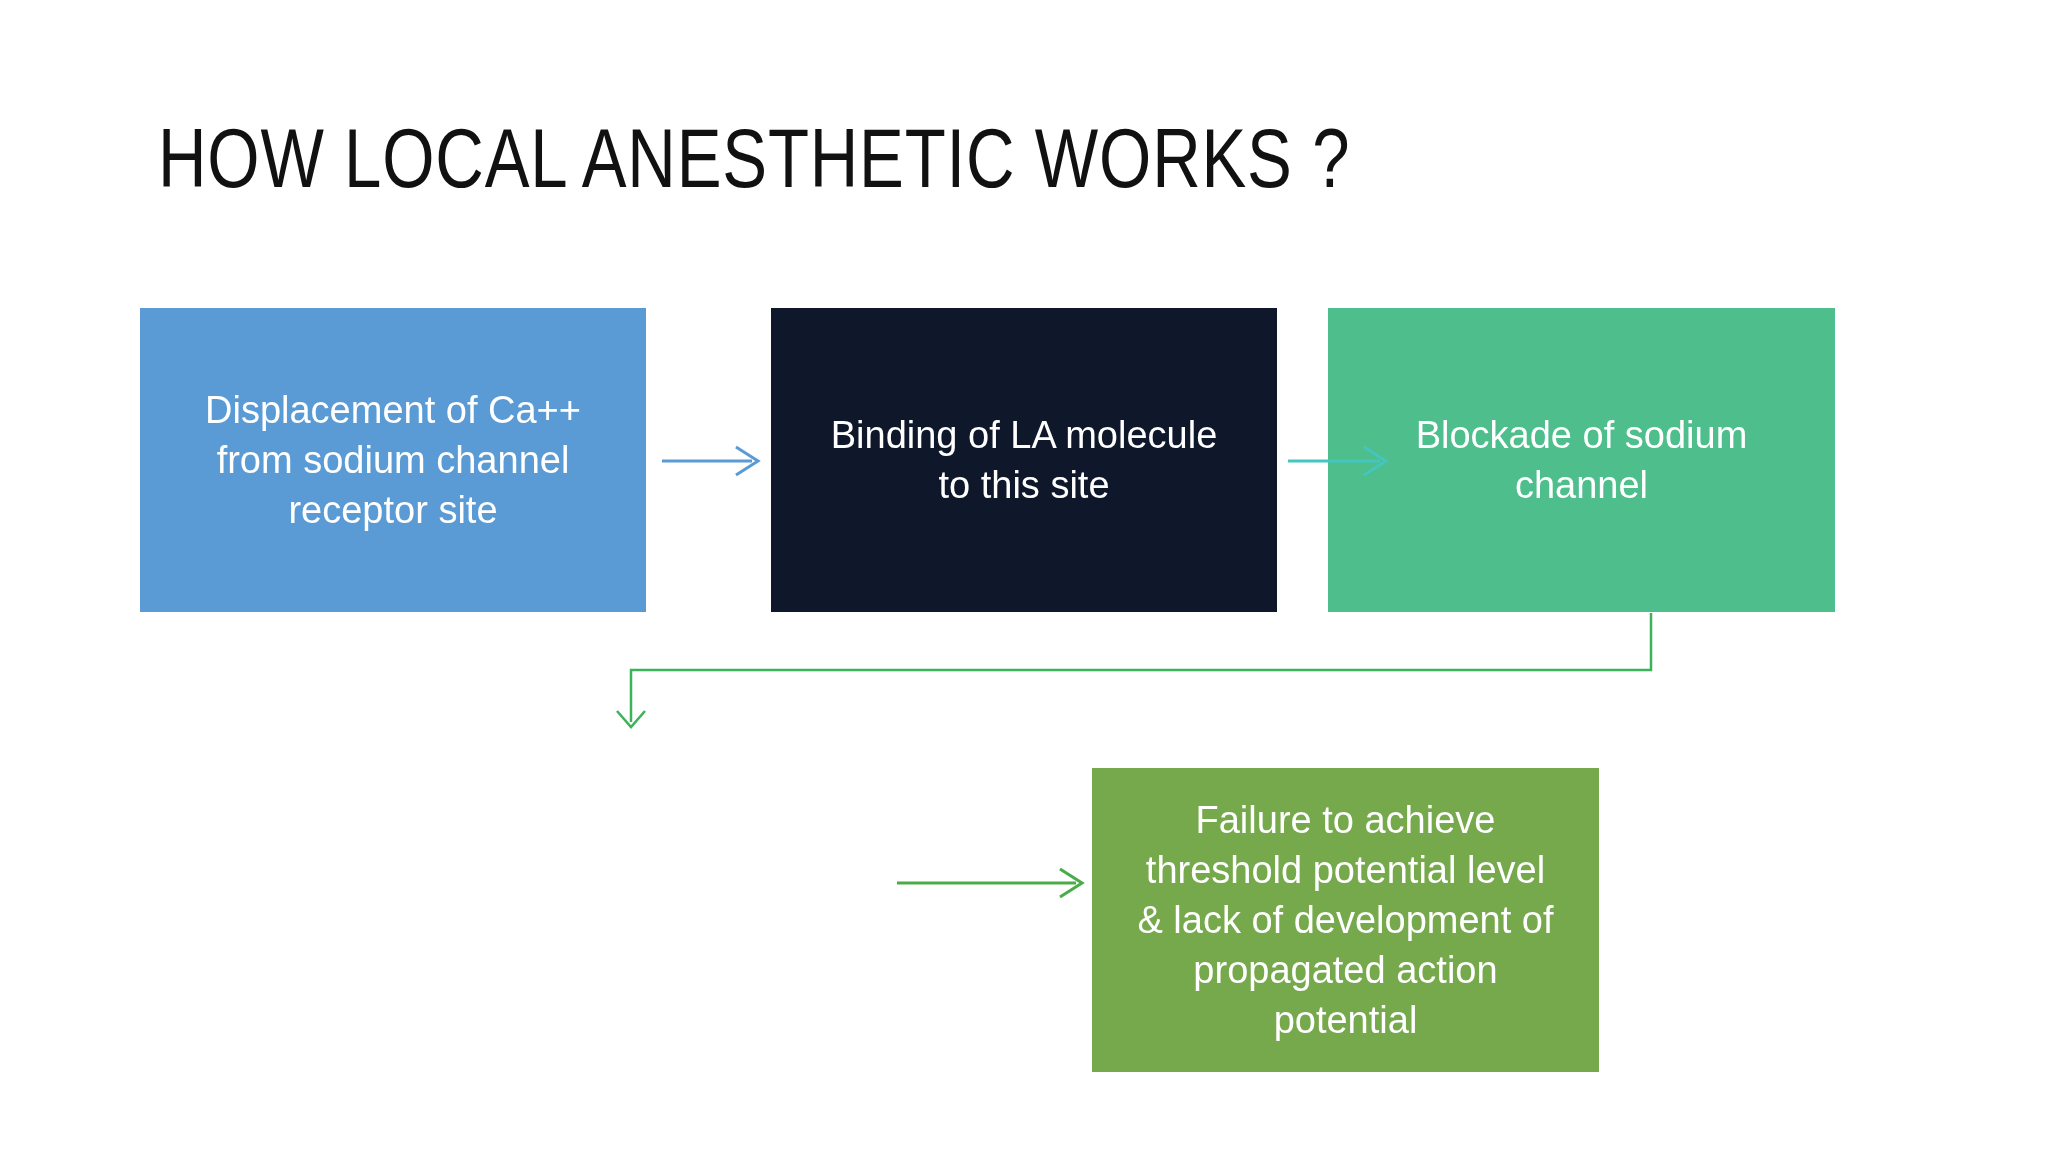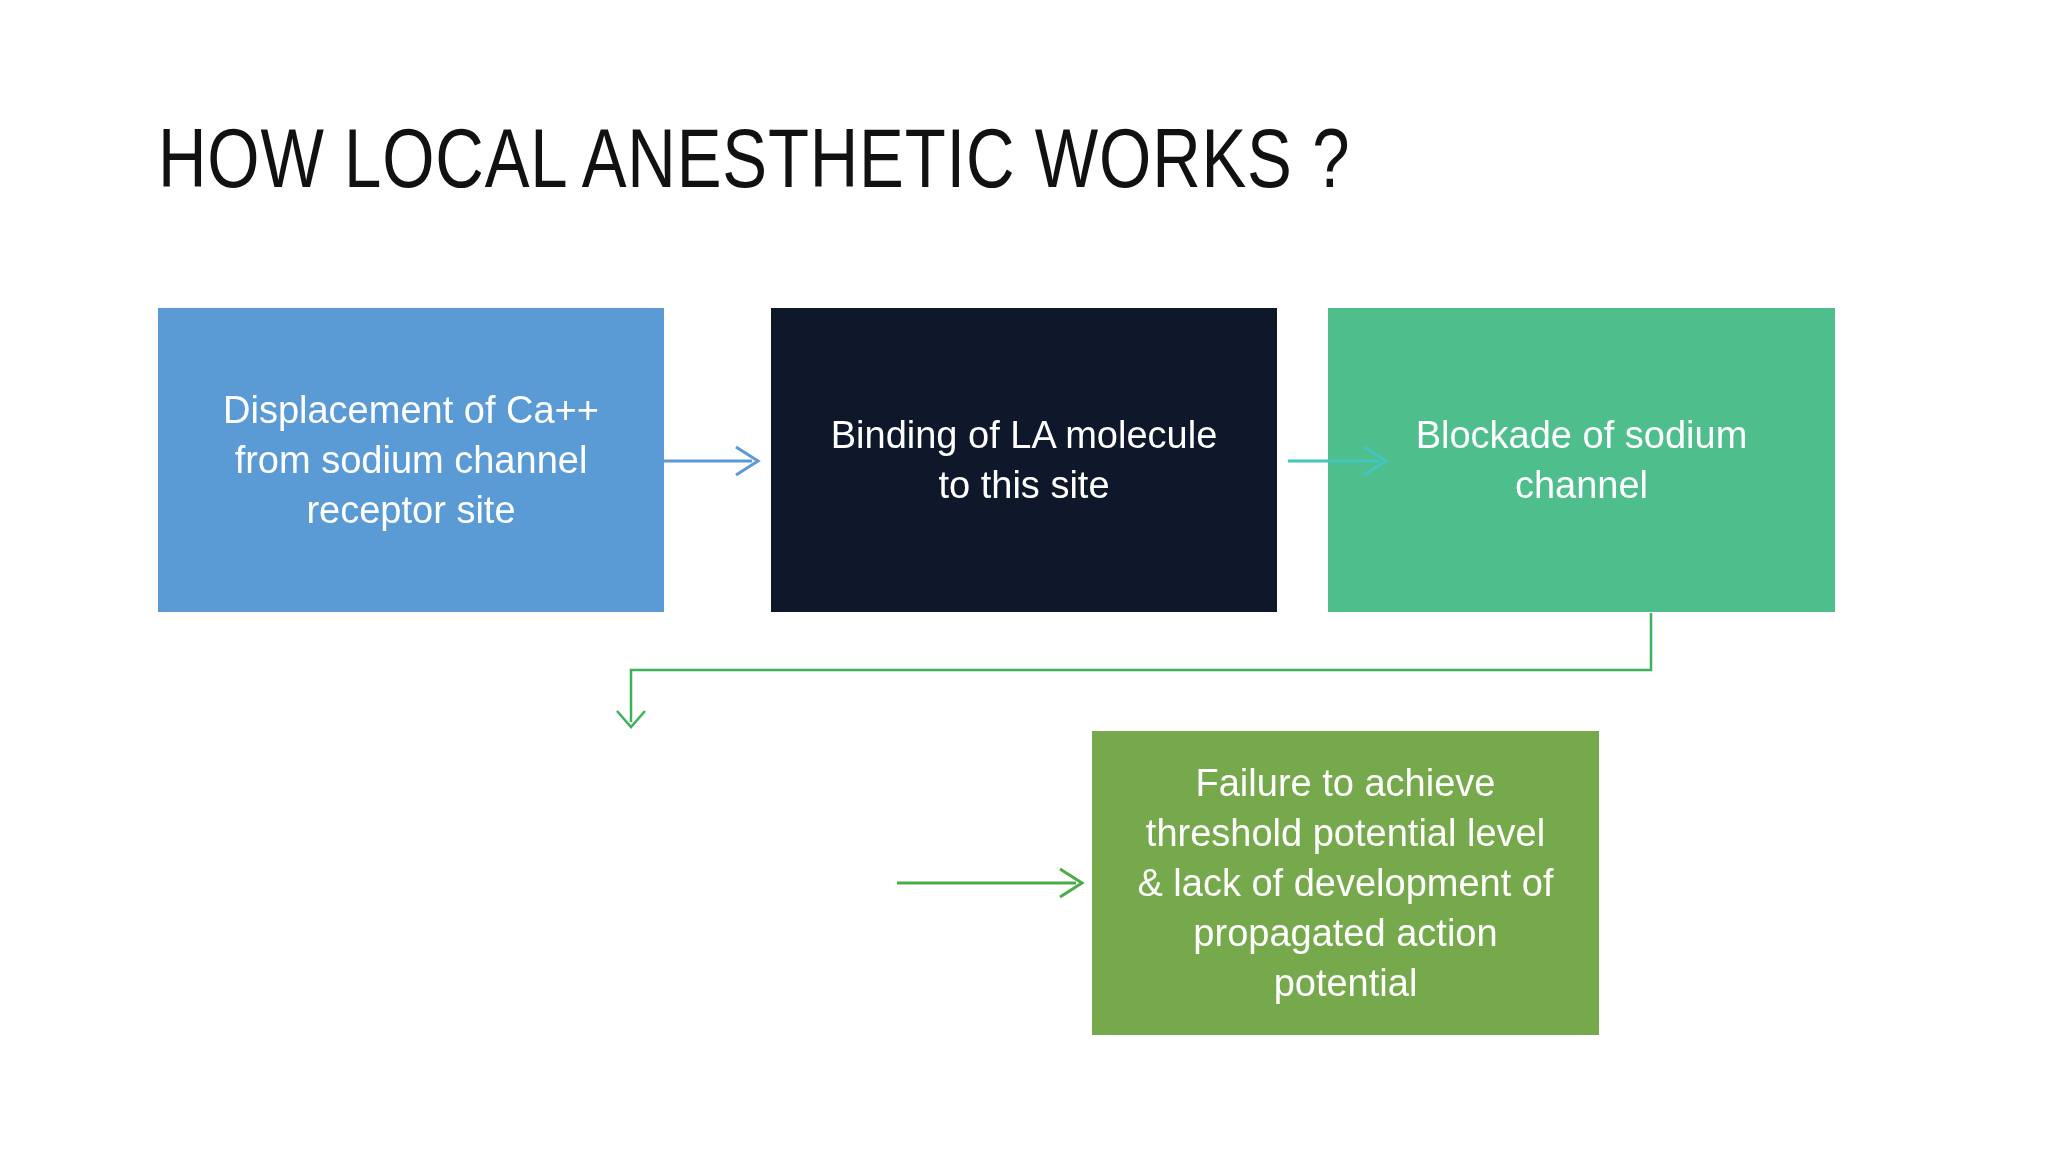--- a/index.html
+++ b/index.html
@@ -30,25 +30,25 @@
     display: flex;
     align-items: center;
     justify-content: center;
     text-align: center;
     color: #ffffff;
     font-size: 38px;
     line-height: 50px;
     white-space: pre-line;
     padding: 0;
   }
-  #box-displacement { left: 158px;  top: 308px; }
+  #box-displacement { left: 140px;  top: 308px; }
   #box-binding      { left: 771px;  top: 308px; }
   #box-blockade     { left: 1328px; top: 308px; width: 507px; }
   #box-decrease     { left: 378px;  top: 731px; width: 508px; }
-  #box-failure      { left: 1092px; top: 731px; width: 507px; }
+  #box-failure      { left: 1092px; top: 768px; width: 507px; }
 
   .connector-layer {
     position: absolute; left: 0; top: 0;
     width: 2048px; height: 1152px;
     pointer-events: none;
   }
 </style>
 </head>
 <body>
 

